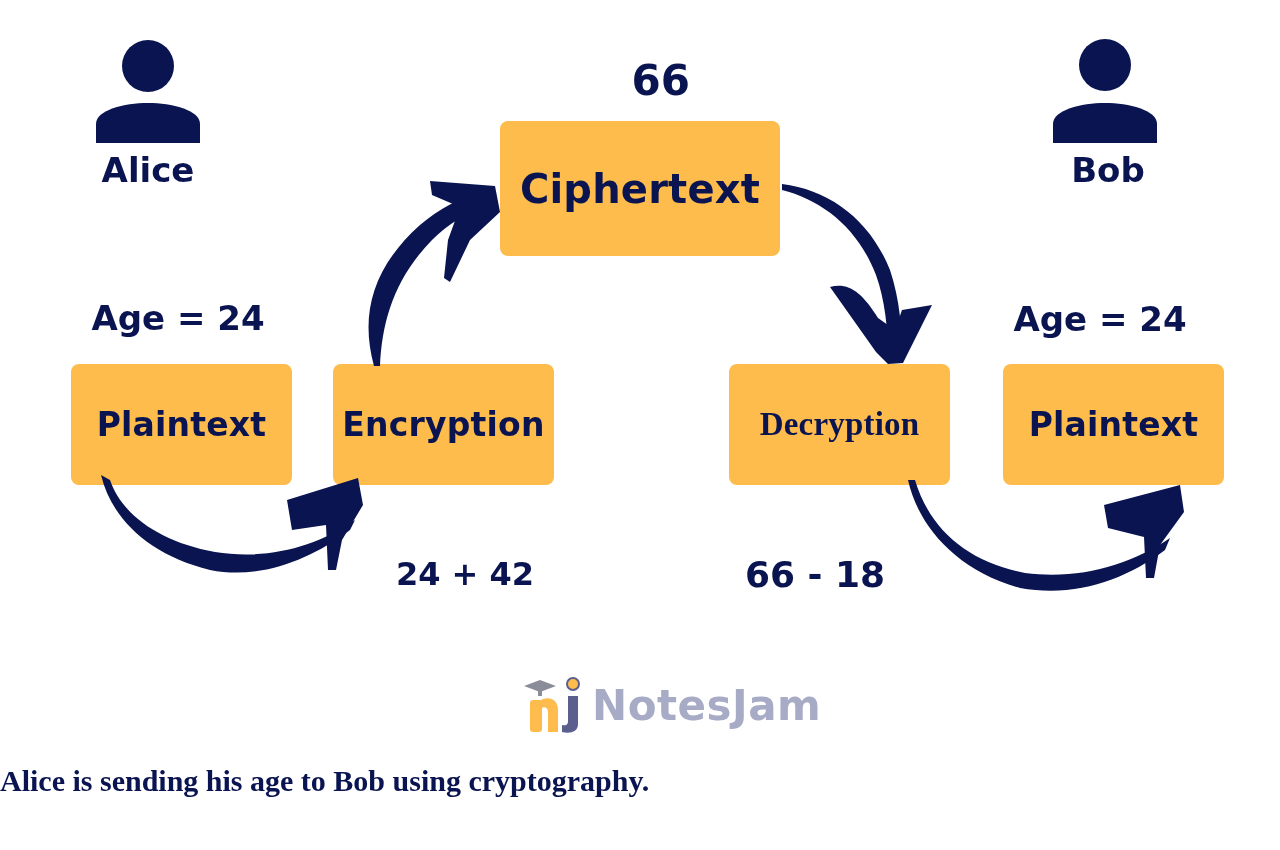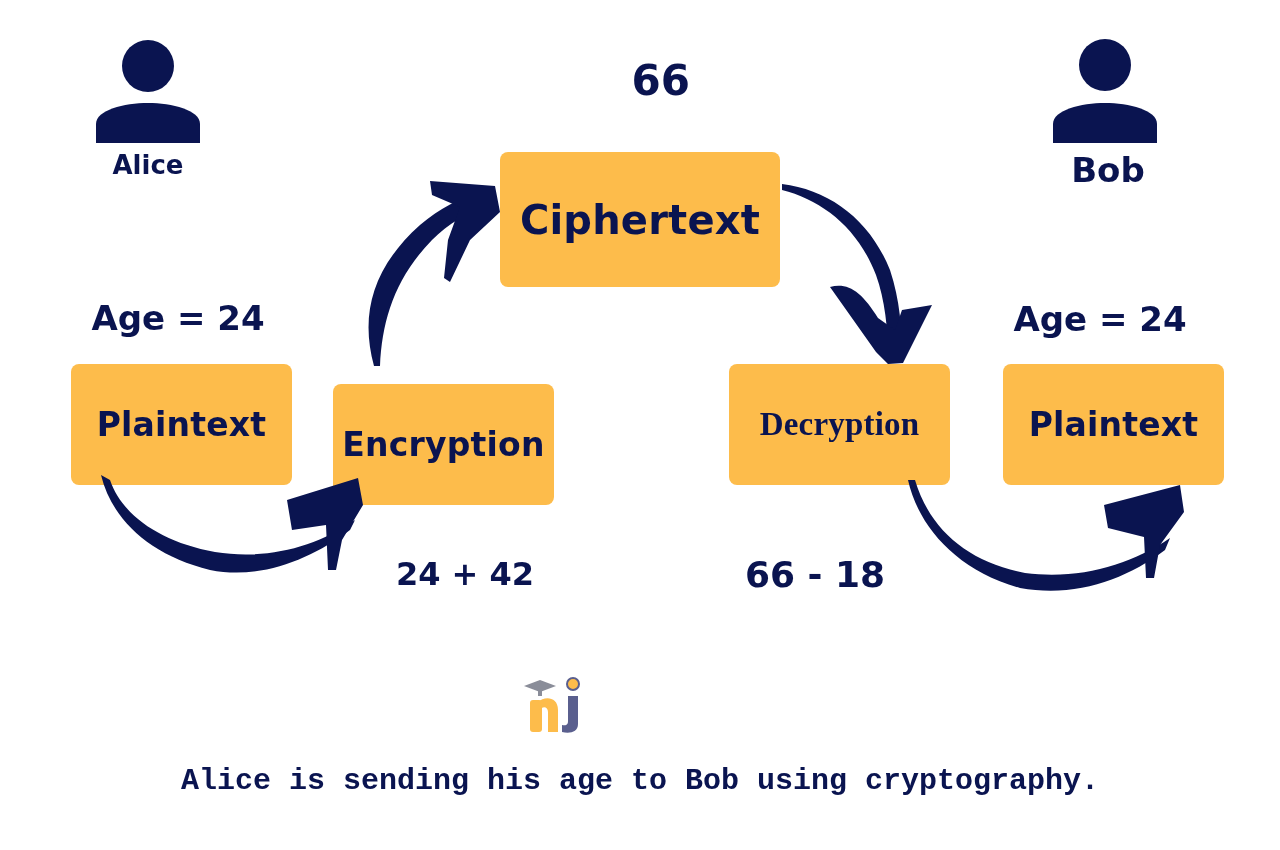--- a/index.html
+++ b/index.html
@@ -11,59 +11,59 @@
     }
     .label {
       position: absolute; font-weight: bold; color: #0a1450;
       white-space: nowrap; text-align: center;
     }
     .box {
       position: absolute; background: #fdbc4b; border-radius: 8px;
       display: flex; align-items: center; justify-content: center;
       font-weight: bold; color: #0a1450; font-size: 33px; letter-spacing: 0.2px;
     }
-    .box.big { font-size: 40px; margin-top: 31px; }
+    .box.big { font-size: 40px; }
     svg.arrows { position: absolute; left: 0; top: 0; }
     .avatar { position: absolute; }
     .logo { position: absolute; left: 524px; top: 676px; display: flex; align-items: center; }
     .logo-text {
       font-family: "DejaVu Sans", sans-serif; font-weight: bold; font-size: 42px;
       color: #a7abc6; margin-left: 6px; letter-spacing: 0.5px;
     }
     .caption {
       position: absolute; left: 0; width: 1280px; top: 764px;
-      text-align: center; font-weight: bold; font-size: 30px; color: #0a1450;
-      font-family: Liberation Mono, monospace;
+      font-weight: bold; font-size: 30px; color: #0a1450;
+      font-family: Liberation Serif, serif;
     }
   </style>
 </head>
 <body>
 
 <svg class="avatar" width="110" height="110" style="left:94px; top:36px;" viewBox="0 0 110 110">
   <circle cx="54" cy="30" r="26" fill="#0a1450"></circle>
   <path d="M2,107 L2,88 C2,74 30,67 54,67 C78,67 106,74 106,88 L106,107 Z" fill="#0a1450"></path>
 </svg>
-<div class="label" style="left:98px; width:100px; top:150px; font-size:26px;">Alice</div>
+<div class="label" style="left:98px; width:100px; top:150px; font-size:34px;">Alice</div>
 
 <svg class="avatar" width="110" height="110" style="left:1051px; top:35px;" viewBox="0 0 110 110">
   <circle cx="54" cy="30" r="26" fill="#0a1450"></circle>
   <path d="M2,108 L2,89 C2,75 30,68 54,68 C78,68 106,75 106,89 L106,108 Z" fill="#0a1450"></path>
 </svg>
 <div class="label" style="left:1058px; width:100px; top:150px; font-size:34px;">Bob</div>
 
 <div class="label" style="left:590px; width:100px; top:56px; font-size:42px;text-align:right;">66</div>
 <div class="box big" style="left:500px; top:121px; width:280px; height:135px;">
   <span>Ciphertext</span>
 </div>
 
 <div class="label" style="left:78px; width:200px; top:298px; font-size:34px;">Age = 24</div>
 <div class="box" style="left:71px; top:364px; width:221px; height:121px;">
   <span>Plaintext</span>
 </div>
-<div class="box" style="left:333px; top:384px; width:221px; height:121px;">
+<div class="box" style="left:333px; top:364px; width:221px; height:121px;">
   <span>Encryption</span>
 </div>
 <div class="label" style="left:380px; width:170px; top:555px; font-size:32px;">24 + 42</div>
 
 <div class="label" style="left:1000px; width:200px; top:299px; font-size:34px;">Age = 24</div>
 <div class="box" style="left:729px; top:364px; width:221px; height:121px;font-family:Liberation Serif, serif;">
   <span>Decryption</span>
 </div>
 <div class="box" style="left:1003px; top:364px; width:221px; height:121px;">
   <span>Plaintext</span>
@@ -95,15 +95,16 @@
 
 <div class="logo">
   <svg width="62" height="58" viewBox="0 0 62 58">
     <rect x="6" y="24" width="12" height="32" rx="3" fill="#fdbc4b"></rect>
     <path d="M14,26 C20,20 34,20 34,34 L34,56 L24,56 L24,36 C24,30 18,30 16,34 Z" fill="#fdbc4b"></path>
     <polygon points="0,10 16,4 32,10 16,16" fill="#8a8d99"></polygon>
     <rect x="14" y="12" width="4" height="8" fill="#8a8d99"></rect>
     <path d="M44,20 L54,20 L54,48 C54,56 46,58 38,56 L38,49 C43,50 44,48 44,45 Z" fill="#5a5f8e"></path>
     <circle cx="49" cy="8" r="6" fill="#fdbc4b" stroke="#5a5f8e" stroke-width="2"></circle>
   </svg>
+  <span class="logo-text">NotesJam</span>
 </div>
 
 <div class="caption">Alice is sending his age to Bob using cryptography.</div>
 
 </body></html>

